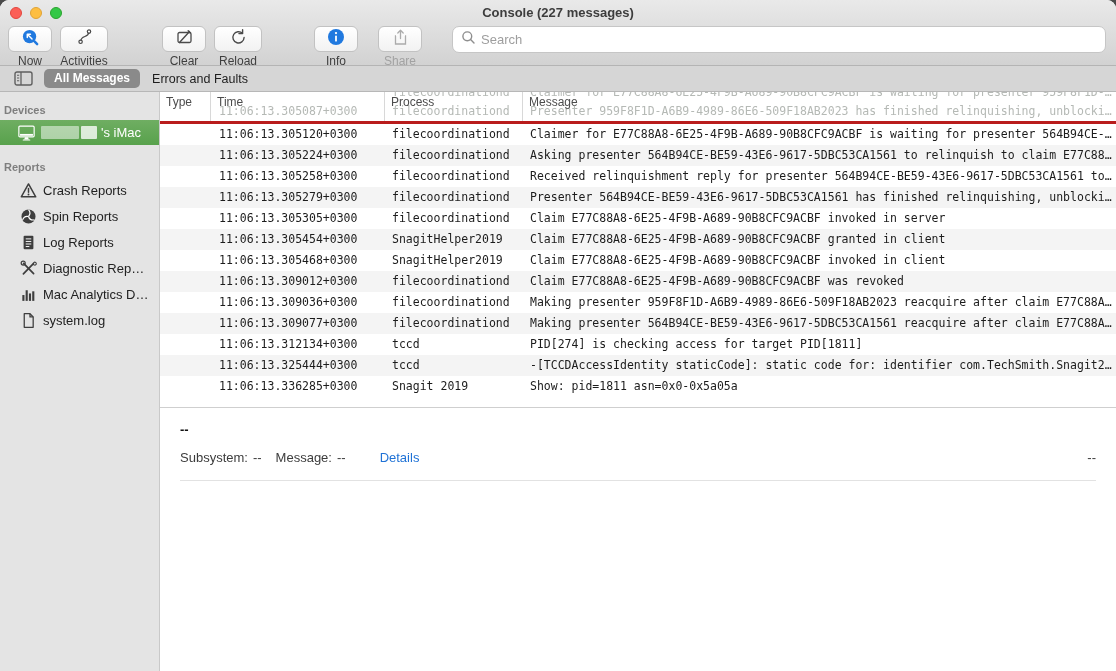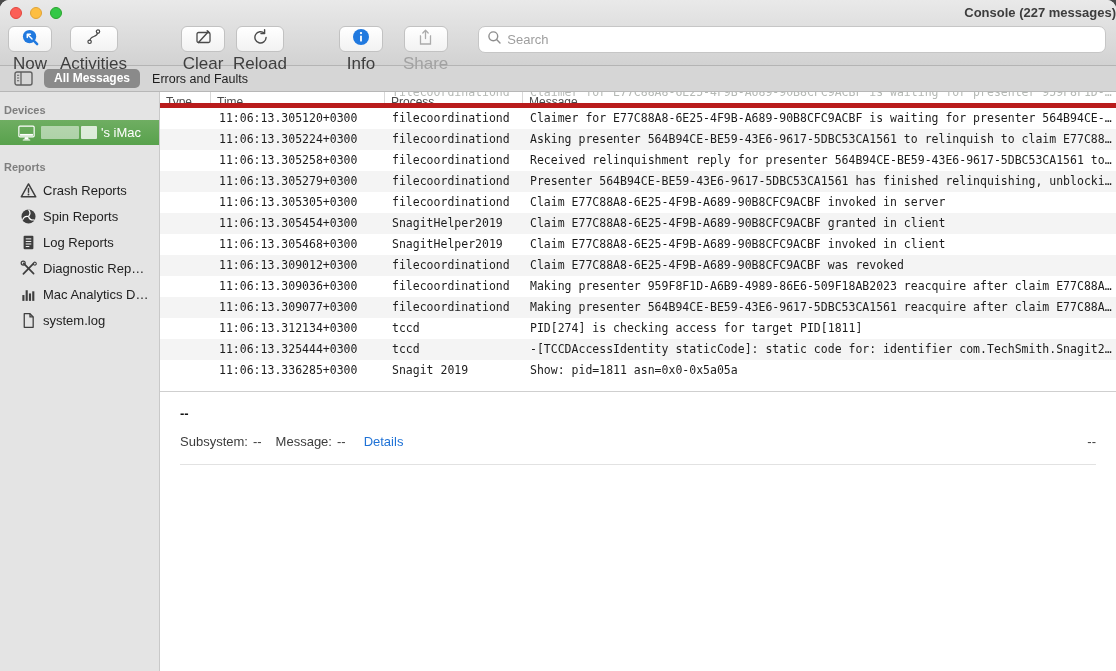--- a/index.html
+++ b/index.html
@@ -8,28 +8,28 @@
             display:flex; flex-direction:column; }
 
   
   .chrome { height:66px; background:linear-gradient(#e9e9e9,#d2d2d2); border-bottom:1px solid #b4b4b4; flex:none; position:relative; }
   .titlebar { height:24px; position:relative; }
   .traffic { position:absolute; left:10px; top:7px; display:flex; gap:8px; }
   .light { width:12px; height:12px; border-radius:50%; }
   .light.red    { background:#fb5f57; border:1px solid #e2463d; }
   .light.yellow { background:#fdbe41; border:1px solid #dfa336; }
   .light.green  { background:#34c847; border:1px solid #2aa32e; }
-  .title { text-align:right; font-size:13px; font-weight:600; color:#3d3d3d; line-height:26px; }
+  .title { text-align:center; font-size:13px; font-weight:600; color:#3d3d3d; line-height:26px; }
 
   .toolbar { display:flex; align-items:flex-start; padding:2px 10px 0 8px; }
   .tgroup { display:flex; flex-direction:column; align-items:center; margin-right:8px; }
   .tbtn { width:44px; height:26px; border-radius:6px; border:1px solid #c2c2c2;
           background:linear-gradient(#ffffff,#f2f2f2); display:flex; align-items:center; justify-content:center; }
   .tbtn.wide { width:48px; }
-  .tlabel { font-size:17px; color:#3f3f3f; margin-top:2px; }
+  .tlabel { font-size:12px; color:#3f3f3f; margin-top:2px; }
   .tlabel.disabled { color:#a2a2a2; }
   .gap-clear { margin-left:46px; }
   .gap-info  { margin-left:44px; }
   .gap-share { margin-left:12px; }
   .searchbox { flex:1; margin-left:22px; height:27px; background:#fff; border:1px solid #c6c6c6; border-radius:7px;
                display:flex; align-items:center; padding:0 8px; }
   .searchbox input { border:none; outline:none; background:transparent; font-size:13px; color:#333; width:100%;
                      font-family:"Liberation Sans", sans-serif; margin-left:5px; }
   .searchbox input::placeholder { color:#9e9e9e; }
 
@@ -50,21 +50,21 @@
   .side-item.selected { height:25px; background:linear-gradient(var(--accent-green-light,#6fae62),var(--accent-green,#58a14c));
                         color:#fff; padding-left:18px; }
   .redact { display:inline-block; height:13px; border-radius:1px; margin-right:2px; }
   .redact.r1 { width:38px; background:rgba(255,255,255,.5); }
   .redact.r2 { width:16px; background:rgba(255,255,255,.78); margin-right:4px; }
 
   .main { flex:1; display:flex; flex-direction:column; min-width:0; background:#fff; }
 
   
   .grid-row { display:grid; grid-template-columns:50px 174px 138px 1fr; }
-  .table-header { height:16px; flex:none; position:relative; overflow:hidden; background:#fff; border-bottom:5px solid #b91c1c; }
+  .table-header { height:32px; flex:none; position:relative; overflow:hidden; background:#fff; border-bottom:3px solid #b91c1c; }
   .th { font-size:12px; color:#4c4c4c; line-height:21px; padding-left:6px; white-space:nowrap; position:relative; z-index:1; }
   .th + .th { border-left:1px solid #d8d8d8; }
   .ghost { position:absolute; left:0; right:0; height:21px; line-height:21px; z-index:0;
            color:#b5b9b5; font-family:"DejaVu Sans Mono", monospace; font-size:11.5px; }
   .ghost.g1 { top:-10px; }
   .ghost.g2 { top:9px; }
   .ghost .gc { white-space:nowrap; overflow:hidden; }
   .ghost .gc.time { padding-left:9px; } .ghost .gc.proc { padding-left:8px; } .ghost .gc.msg { padding-left:8px; }
 
   .table-body { flex:none; }
@@ -74,21 +74,21 @@
   .td.time { padding-left:9px; } .td.proc { padding-left:8px; } .td.msg { padding-left:8px; }
 
   .table-filler { height:10px; flex:none; }
 
   
   .detail { flex:1; border-top:1px solid #cfcfcf; position:relative; padding:14px 20px 0 20px; }
   .detail-preview { font-size:13px; font-weight:700; color:#111; }
   .detail-meta { margin-top:13px; font-size:13px; color:#3c3c3c; display:flex; align-items:center; }
   .detail-meta .lbl { margin-right:5px; }
   .detail-meta .val { margin-right:14px; }
-  .detail-link { color:var(--link-blue,#1f72d6); margin-left:4px; }
+  .detail-link { color:var(--link-blue,#1f72d6); margin-left:20px; }
   .detail-right { position:absolute; right:20px; top:42px; font-size:13px; color:#3c3c3c; }
   .detail-divider { margin-top:15px; border-bottom:1px solid #e2e2e2; }
 </style>
 </head>
 <body>
 
 <div class="window">
 
   <div class="chrome">
     <div class="titlebar">

